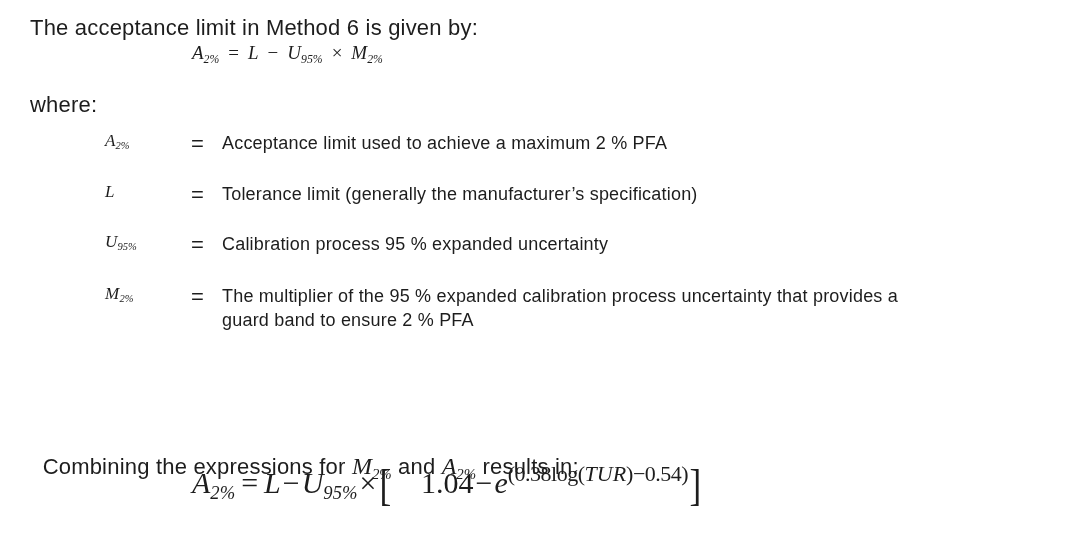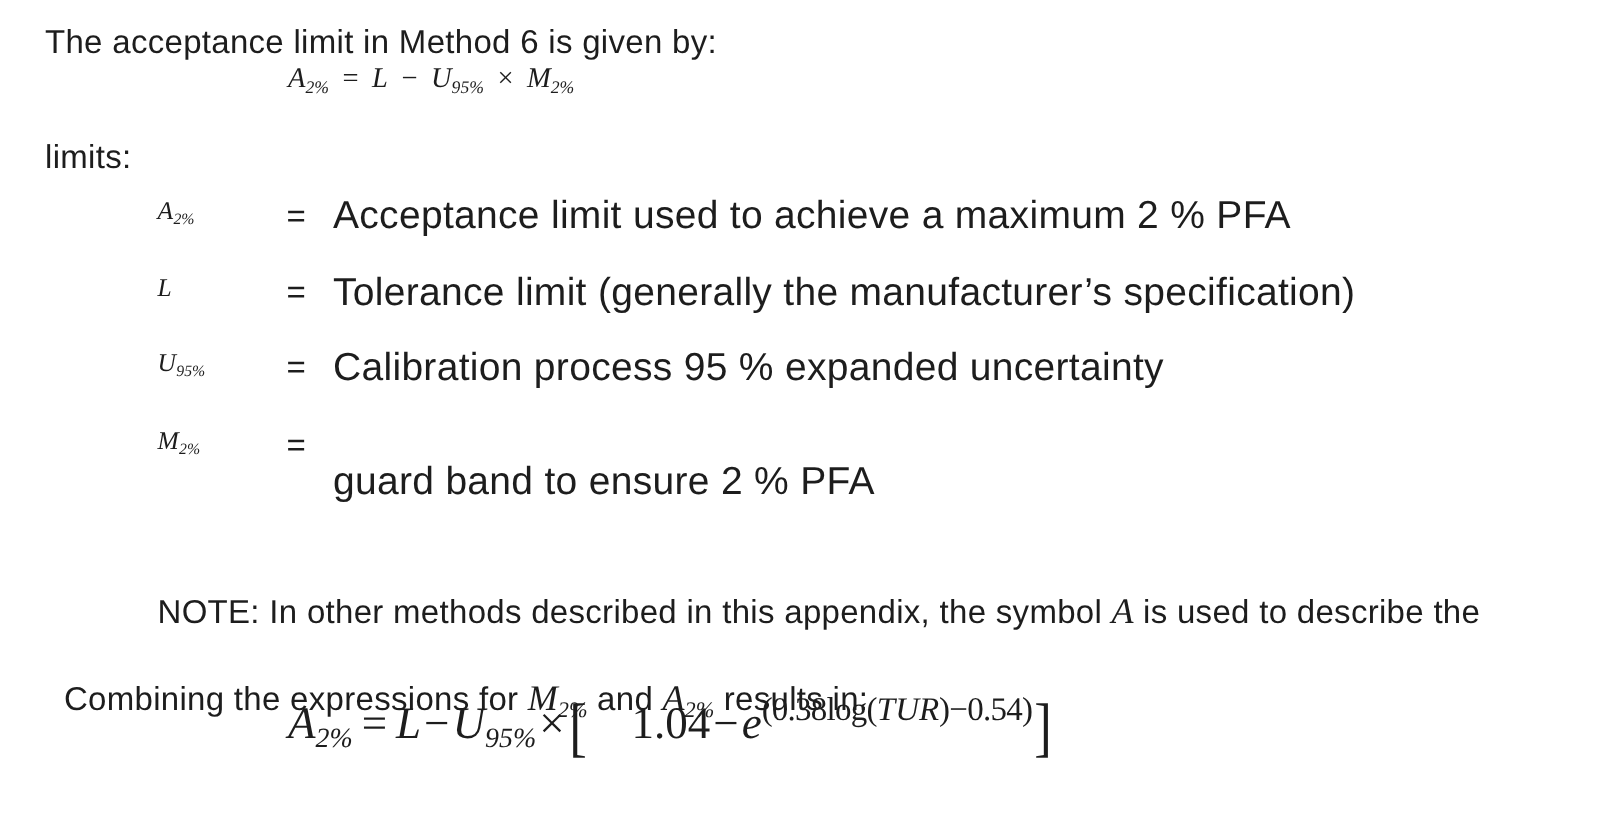--- a/index.html
+++ b/index.html
@@ -43,34 +43,34 @@
     letter-spacing: -0.5px;
     margin-top: 38px;
   }
 
   
   .isym { font-family: "Liberation Serif", serif; font-style: italic; font-size: 24px; letter-spacing: 0; }
 
   
   .def-sym  { position: absolute; left: 105px; font-family: "Liberation Serif", serif; font-style: italic; font-size: 17px; }
   .def-eq   { position: absolute; left: 191px; font-size: 22px; }
-  .def-desc { position: absolute; left: 222px; font-size: 26px; line-height: 24px; white-space: pre-wrap; }
+  .def-desc { position: absolute; left: 222px; font-size: 18px; line-height: 24px; white-space: pre-wrap; }
 
   .note-line { line-height: 25px; }
 </style>
 </head>
 <body>
 
 <div class="abs sans" style="left:30px; top:16px;">The acceptance limit in Method 6 is given by:</div>
 
 <div class="abs math formula1" style="left:192px; top:42px;">
   <span>A</span><span class="msub">2%</span><span class="op">=</span><span>L</span><span class="op">−</span><span>U</span><span class="msub">95%</span><span class="op">×</span><span>M</span><span class="msub">2%</span>
 </div>
 
-<div class="abs sans" style="left:30px; top:93px;">limits:</div>
+<div class="abs sans" style="left:30px; top:93px;">where:</div>
 
 <div>
 
   <div class="abs" style="top:131px; left:0; width:1072px;">
     <span class="def-sym"><span>A</span><span class="msub">2%</span></span>
     <span class="def-eq">=</span>
     <span class="def-desc">Acceptance limit used to achieve a maximum 2 % PFA</span>
   </div>
 
   <div class="abs" style="top:182px; left:0; width:1072px;">
@@ -81,27 +81,26 @@
 
   <div class="abs" style="top:232px; left:0; width:1072px;">
     <span class="def-sym"><span>U</span><span class="msub">95%</span></span>
     <span class="def-eq">=</span>
     <span class="def-desc">Calibration process 95 % expanded uncertainty</span>
   </div>
 
   <div class="abs" style="top:284px; left:0; width:1072px;">
     <span class="def-sym"><span>M</span><span class="msub">2%</span></span>
     <span class="def-eq">=</span>
-    <span class="def-desc"><br><span>guard band to ensure 2 % PFA</span></span>
+    <span class="def-desc"><span>The multiplier of the 95 % expanded calibration process uncertainty that provides a</span><br><span>guard band to ensure 2 % PFA</span></span>
   </div>
 
 </div>
 
 <div class="abs sans wrap" style="left:105px; top:347px; width:940px;">
-  <div class="note-line"><span class="wrap">NOTE: In other methods described in this appendix, the symbol </span><span class="isym">A</span><span class="wrap"> is used to describe the</span></div>
   
 </div>
 
 <div class="abs sans" style="left:30px; top:430px;">
   <span>Combining the expressions for </span><span class="isym"><span>M</span><span class="msub">2%</span></span><span> and </span><span class="isym"><span>A</span><span class="msub">2%</span></span><span> results in:</span>
 </div>
 
 <div class="abs math formula2" style="left:192px; top:466px;">
   <span>A</span><span class="msub">2%</span><span class="eqop">=</span><span>L</span><span class="op">−</span><span>U</span><span class="msub">95%</span><span class="op">×</span><span class="bracket">[</span><span class="up">1.04</span><span class="op">−</span><span>e</span><span class="sup"><span>(0.38log(</span><span class="math">TUR</span><span>)−0.54)</span></span><span class="bracket">]</span>
 </div>

